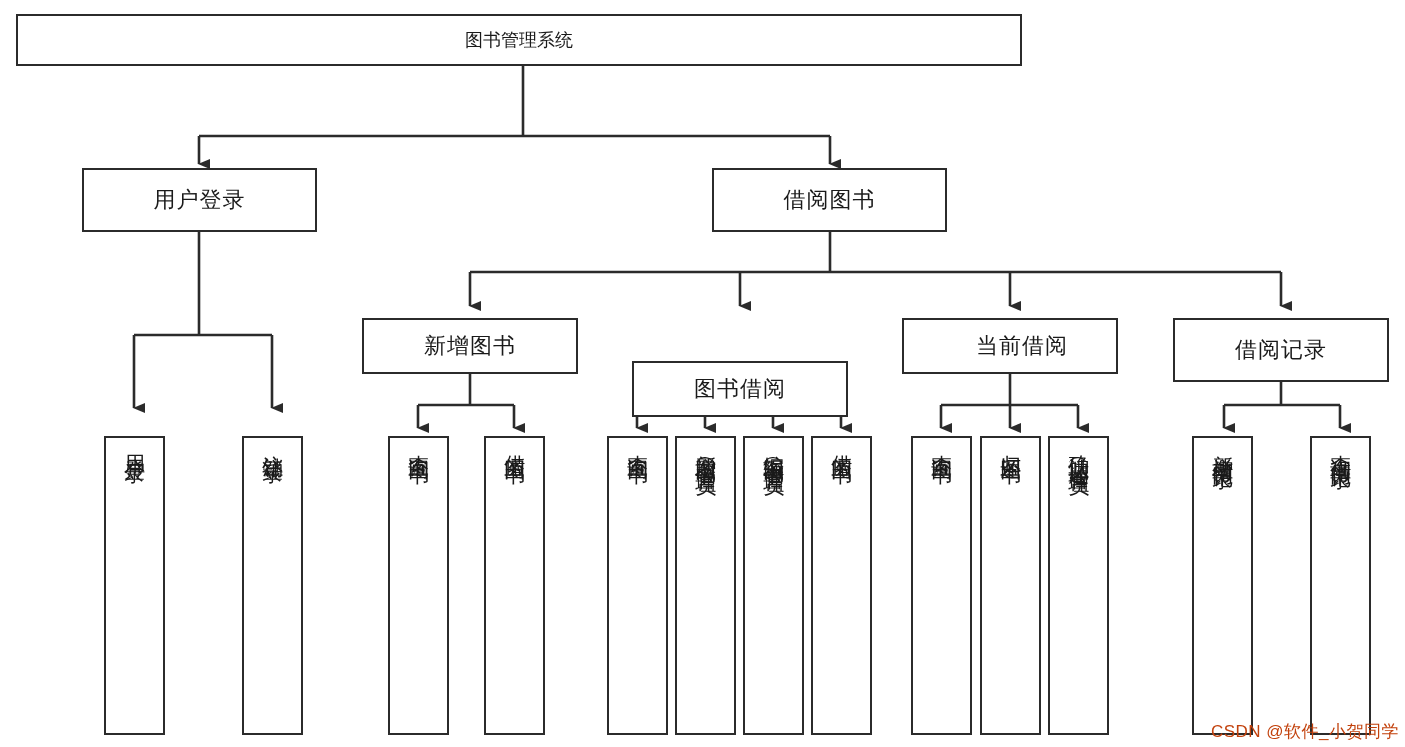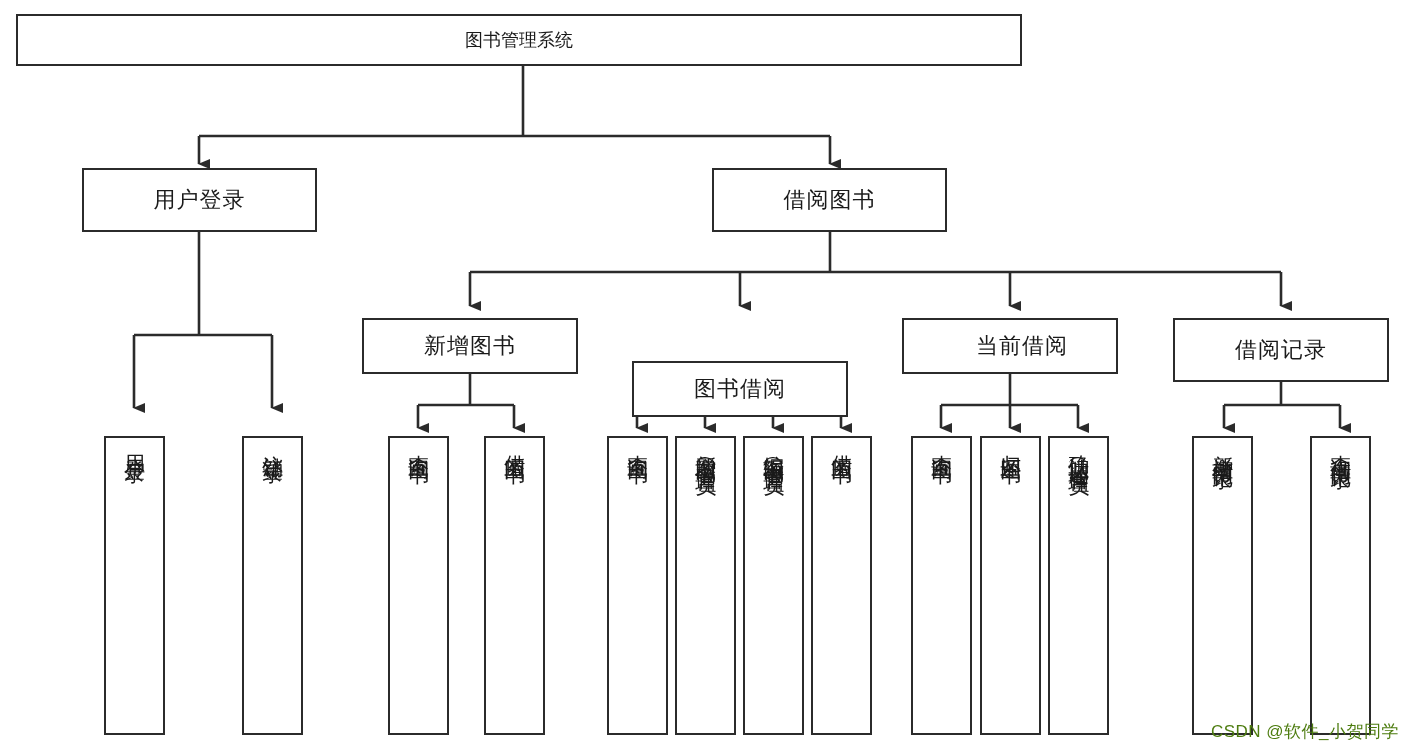--- a/index.html
+++ b/index.html
@@ -54,21 +54,21 @@
     line-height: 1.08;
     letter-spacing: 3px;
     white-space: nowrap;
     color: #1a1a1a;
   }
   .watermark {
     position: absolute;
     right: 6px;
     bottom: 4px;
     font-size: 17px;
-    color: #4d7c0f;
+    color: #c2410c;
     letter-spacing: 0.5px;
     white-space: nowrap;
   }
 </style>
 </head>
 <body>
 
 <div id="diagram-root">
 
   <svg id="wires" viewBox="0 0 1405 747">

